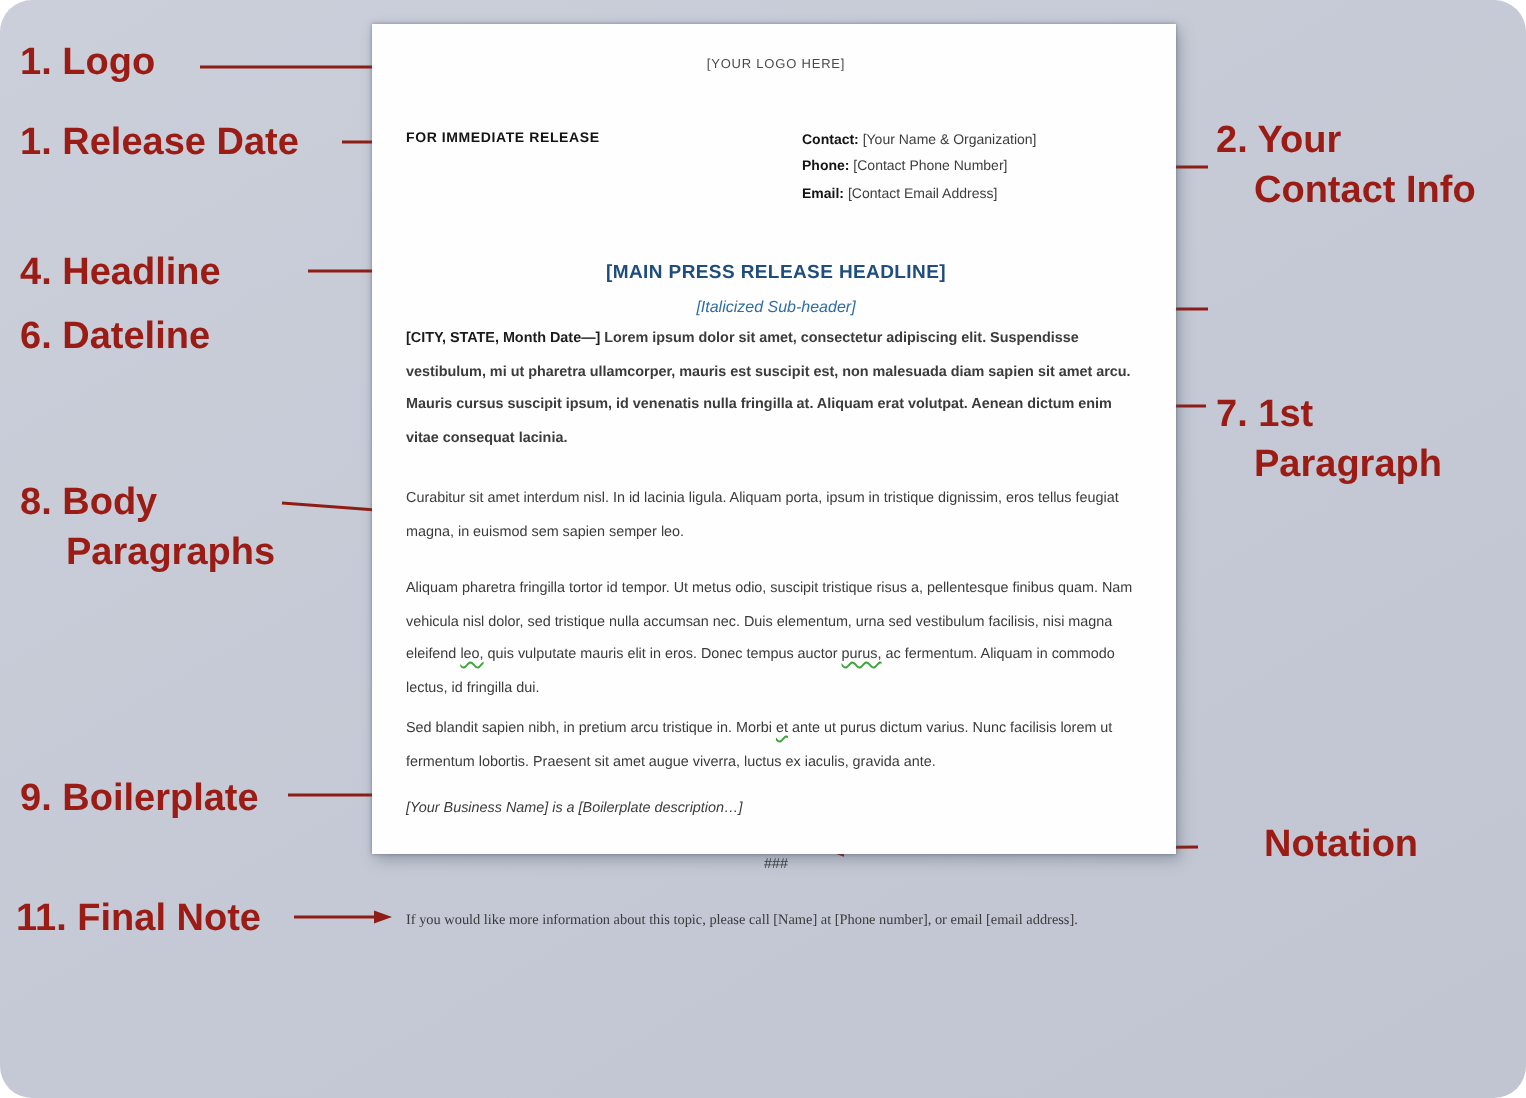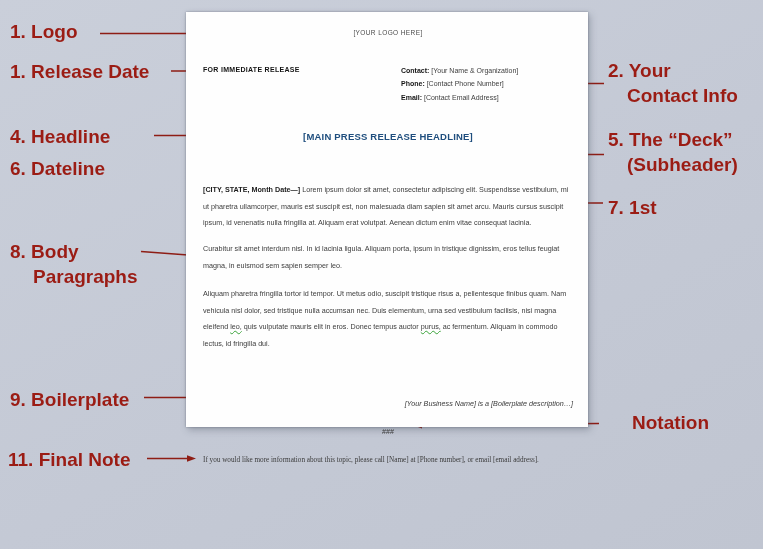--- a/index.html
+++ b/index.html
@@ -2,20 +2,21 @@
 <html><head>
 <meta charset="utf-8">
 <style>
   * { margin: 0; padding: 0; box-sizing: border-box; }
   html,body { width: 763px; height: 549px; }
   body { font-family: "Liberation Sans", "DejaVu Sans", sans-serif; }
 
   .stage {
     position: relative; width: 763px; height: 549px; overflow: hidden;
     background: linear-gradient(150deg, #cacfda 0%, #c4c9d5 55%, #c0c5d1 100%);
+    border-radius: 16px;
   }
 
   
   .ann {
     position: absolute; color: #9b1c14; font-weight: bold;
     font-size: 19px; line-height: 25px; white-space: nowrap;
   }
   .ann .ind19 { margin-left: 19px; }
   .ann .ind23 { margin-left: 23px; }
   .ann .ind27 { margin-left: 27px; }
@@ -34,26 +35,26 @@
   .pg { position: absolute; left: 17px; width: 370px; color: #3b3b3b; font-size: 7.2px; line-height: 16.5px; }
   .center { text-align: center; }
 
   .logo-line { top: 16px; font-size: 6.5px; color: #4b4b4b; letter-spacing: .4px; line-height: 10px; }
   .release   { top: 52px; width: 200px; font-size: 7px; font-weight: bold; color: #141414; letter-spacing: .3px; line-height: 12px; }
   .contact   { top: 52px; left: 215px; width: 172px; font-size: 7px; line-height: 13.4px; }
   .contact b { color: #141414; }
   .contact span { color: #3d3d3d; }
   .headline  { top: 118px; font-size: 9.5px; font-weight: bold; color: #1f4e7e; letter-spacing: .2px; line-height: 14px; }
   .subheader { top: 136px; font-size: 8px; font-style: italic; color: #2e6da4; line-height: 12px; }
-  .p1 { top: 170px; }
+  .p1 { top: 149px; font-weight: bold; }
   .p1 b { color: #1b1b1b; }
   .p2 { top: 229px; }
   .p3 { top: 274px; }
   .p4 { top: 344px; }
-  .boiler { top: 384px; font-style: italic; text-align: right; }
+  .boiler { top: 384px; font-style: italic; }
   .endnote { top: 412px; }
   .finalnote { top: 440px; font-family: Liberation Serif, serif; }
 
   .sq {
     text-decoration: underline;
     text-decoration-style: wavy;
     text-decoration-color: #3aa33a;
     text-decoration-thickness: 1px;
     text-underline-offset: 1px;
   }
@@ -114,52 +115,51 @@
     <div>8. Body</div>
     <div class="ind23">Paragraphs</div>
   </div>
   <div class="ann" style="left:10px; top:387px">9. Boilerplate</div>
   <div class="ann" style="left:8px; top:447px">11. Final Note</div>
 
   <div class="ann" style="left:608px; top:58px">
     <div>2. Your</div>
     <div class="ind19">Contact Info</div>
   </div>
-  <div class="ann" style="left:608px; top:127px">
-    <div>5. The “Deck”</div>
-    <div class="ind19">(Subheader)</div>
-  </div>
   <div class="ann" style="left:608px; top:195px">
     <div>7. 1st</div>
+    <div class="ind19">Paragraph</div>
   </div>
   <div class="ann" style="left:605px; top:410px">
     <div class="ind27">Notation</div>
   </div>
 
   <div class="page">
 
     <div class="pg logo-line center">[YOUR LOGO HERE]</div>
 
     <div class="pg release">FOR IMMEDIATE RELEASE</div>
 
     <div class="pg contact">
       <div><b>Contact:</b><span> [Your Name &amp; Organization]</span></div>
       <div><b>Phone:</b><span> [Contact Phone Number]</span></div>
       <div><b>Email:</b><span> [Contact Email Address]</span></div>
     </div>
 
     <div class="pg headline center">[MAIN PRESS RELEASE HEADLINE]</div>
 
+    <div class="pg subheader center">[Italicized Sub-header]</div>
 
     <div class="pg p1"><b>[CITY, STATE, Month Date—]</b><span> Lorem ipsum dolor sit amet, consectetur adipiscing elit. Suspendisse vestibulum, mi ut pharetra ullamcorper, mauris est suscipit est, non malesuada diam sapien sit amet arcu. Mauris cursus suscipit ipsum, id venenatis nulla fringilla at. Aliquam erat volutpat. Aenean dictum enim vitae consequat lacinia.</span></div>
 
     <div class="pg p2">Curabitur sit amet interdum nisl. In id lacinia ligula. Aliquam porta, ipsum in tristique dignissim, eros tellus feugiat magna, in euismod sem sapien semper leo.</div>
 
     <div class="pg p3"><span>Aliquam pharetra fringilla tortor id tempor. Ut metus odio, suscipit tristique risus a, pellentesque finibus quam. Nam vehicula nisl dolor, sed tristique nulla accumsan nec. Duis elementum, urna sed vestibulum facilisis, nisi magna eleifend </span><span class="sq">leo,</span><span> quis vulputate mauris elit in eros. Donec tempus auctor </span><span class="sq">purus,</span><span> ac fermentum. Aliquam in commodo lectus, id fringilla dui.</span></div>
 
+    <div class="pg p4"><span>Sed blandit sapien nibh, in pretium arcu tristique in. Morbi </span><span class="sq">et</span><span> ante ut purus dictum varius. Nunc facilisis lorem ut fermentum lobortis. Praesent sit amet augue viverra, luctus ex iaculis, gravida ante.</span></div>
 
     <div class="pg boiler">[Your Business Name] is a [Boilerplate description…]</div>
 
     <div class="pg endnote center">###</div>
 
     <div class="pg finalnote">If you would like more information about this topic, please call [Name] at [Phone number], or email [email address].</div>
 
   </div>
 </div>
 

